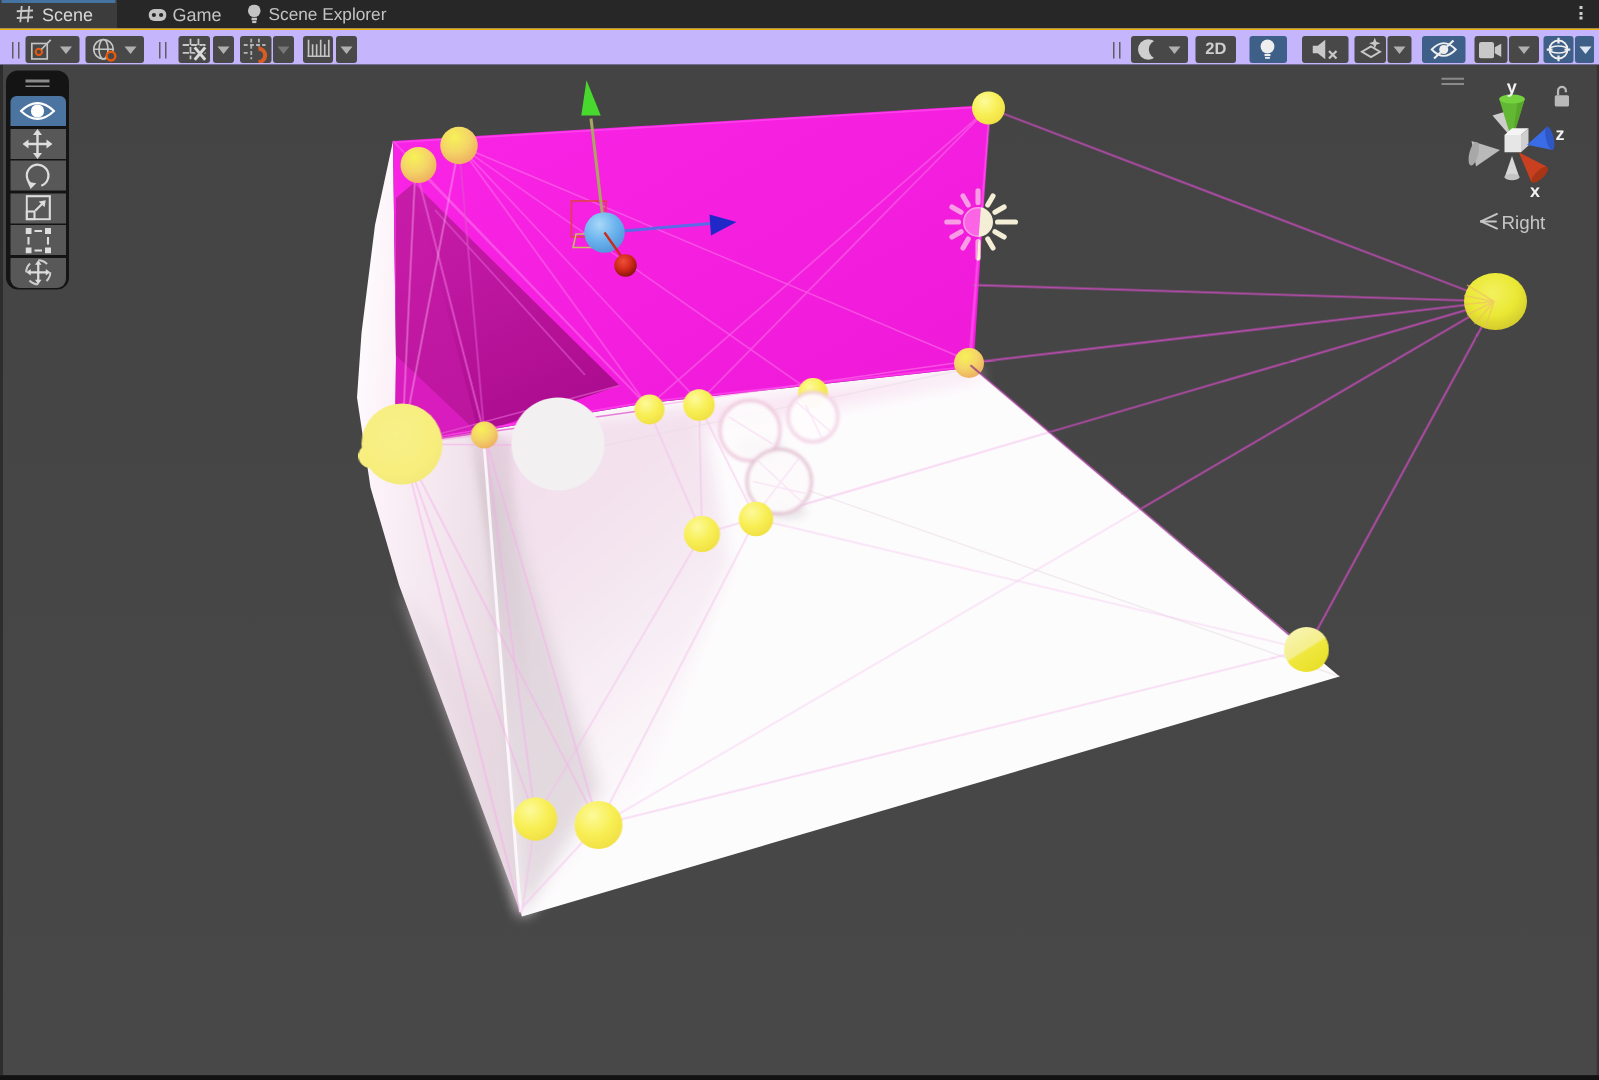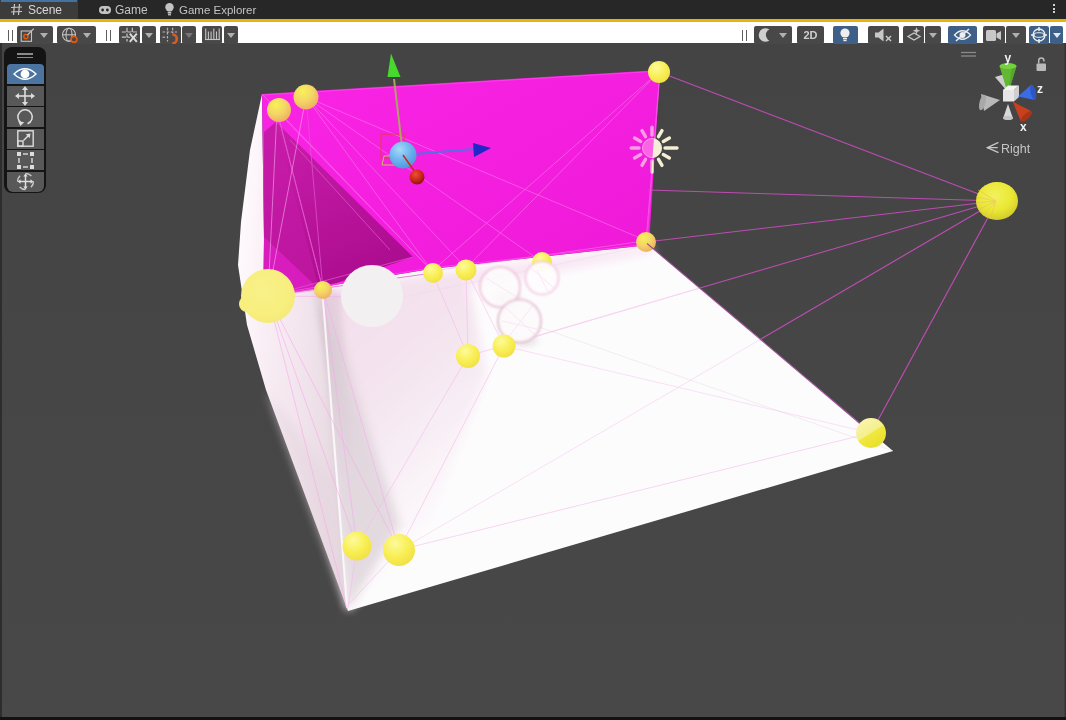--- a/index.html
+++ b/index.html
@@ -9,21 +9,21 @@
 
 
 #tabbar { position:absolute; left:0; top:0; width:1066px; height:19px; background:#272727; }
 .tab { position:absolute; top:0; height:19px; display:flex; align-items:center; color:#c3c3c3; font-size:12px;text-align:center; }
 #tab-scene { left:0; width:78px; background:#3c3c3c; color:#d8d8d8; }
 #tab-scene::before { content:""; position:absolute; left:1px; top:0; width:76px; height:2px; background:#4473a2; }
 #dots3 { position:absolute; right:11px; top:4px; width:2px; height:11px; }
 #dots3 i { display:block; width:2px; height:2px; background:#d0d0d0; margin-bottom:1.6px; }
 
 
-#toolbar { position:absolute; left:0; top:19px; width:1066px; height:24px; background:#ffffff; border-top:3px solid #eab308; }
+#toolbar { position:absolute; left:0; top:19px; width:1066px; height:24px; background:#c4b5fd; border-top:1px solid #eab308; }
 .tbtn { position:absolute; top:4px; height:18px; background:#484848; border-radius:2px; }
 .tbtn.blue { background:#3e5f87; }
 .handle { position:absolute; top:8px; width:6px; height:11px; }
 .handle i { position:absolute; top:0; width:1px; height:11px; background:#5e5e5e; }
 .darr { position:absolute; width:0; height:0; border-left:4px solid transparent; border-right:4px solid transparent; border-top:5px solid #b0b0b0; }
 
 
 #scene { position:absolute; left:0; top:43px; width:1066px; height:674px; }
 #bottomstrip { position:absolute; left:0; top:717px; width:1066px; height:3px; background:#121212; }
 
@@ -351,21 +351,21 @@
           <circle cx="8.4" cy="4" r="1.4" fill="#272727"></circle>
         </svg>
       <span style="margin-left:4px">Game</span>
     </div>
     <div class="tab" id="tab-light" style="left:156px;width:120px">
       <svg width="9" height="13" style="margin-left:9px" viewBox="0 0 9 13">
           <circle cx="4.5" cy="4.2" r="4.2" fill="#c3c3c3"></circle>
           <rect x="2.7" y="8.8" width="3.6" height="1.8" fill="#c3c3c3"></rect>
           <rect x="3.1" y="11" width="2.8" height="1.4" fill="#c3c3c3"></rect>
         </svg>
-      <span style="margin-left:5px;font-size:11.5px">Game Explorer</span>
+      <span style="margin-left:5px;font-size:11.5px">Scene Explorer</span>
     </div>
     <div id="dots3">
         <i></i>
         <i></i>
         <i></i>
       </div>
   </div>
 
   <div id="toolbar">
 

